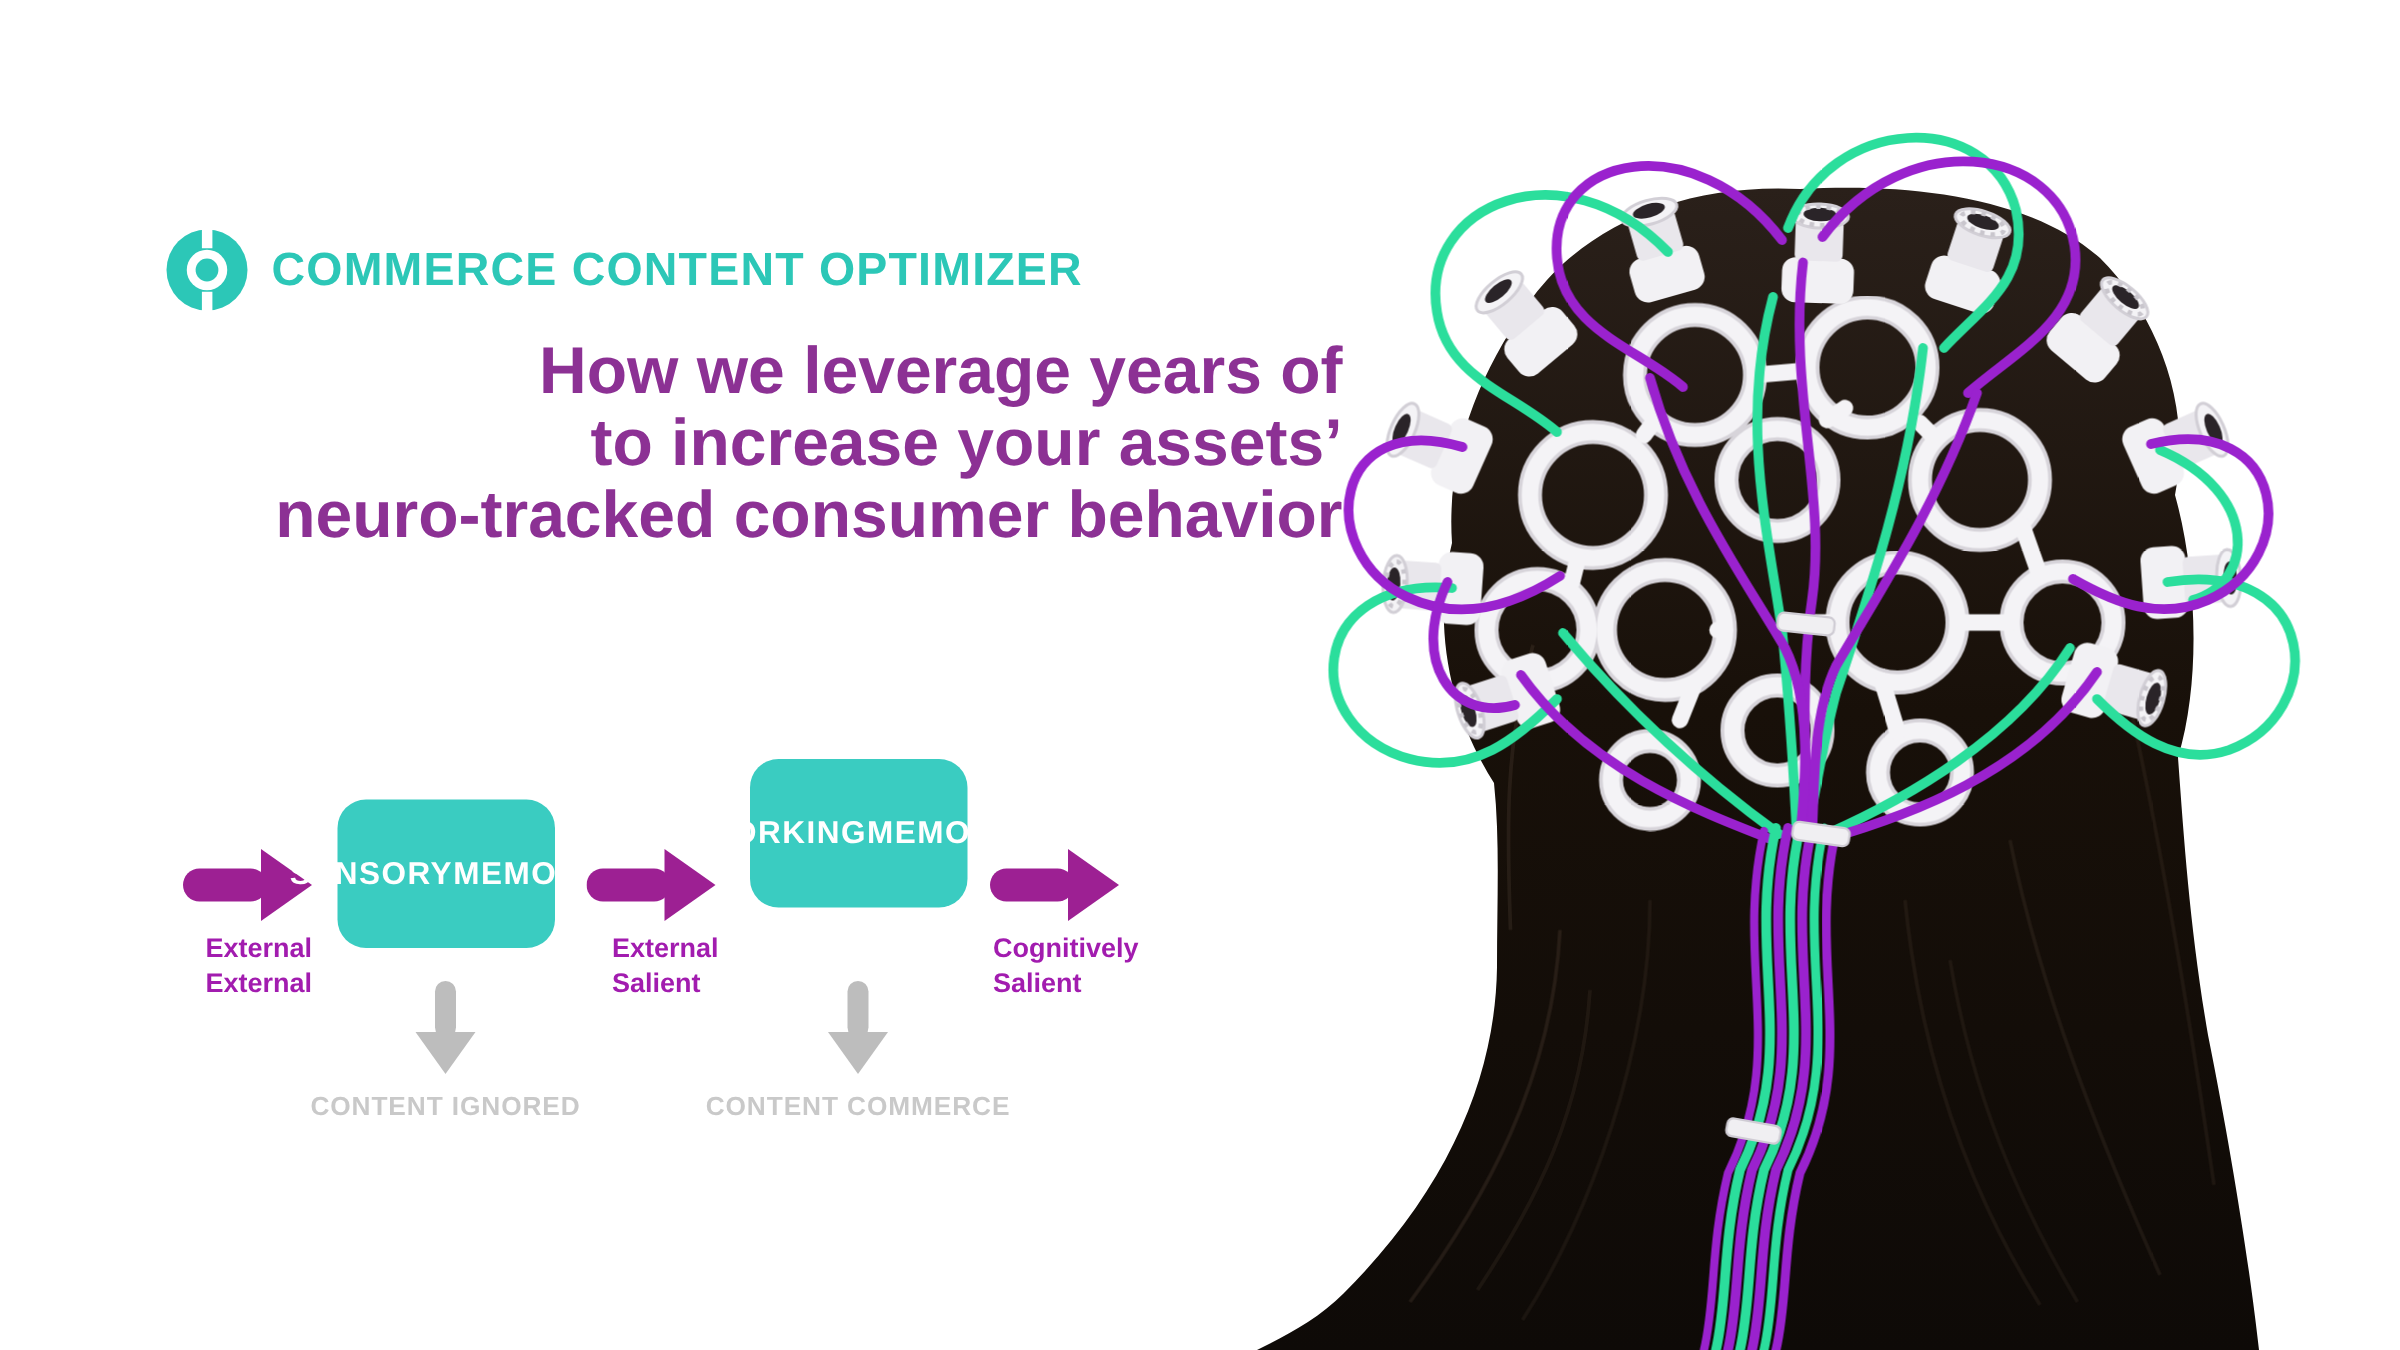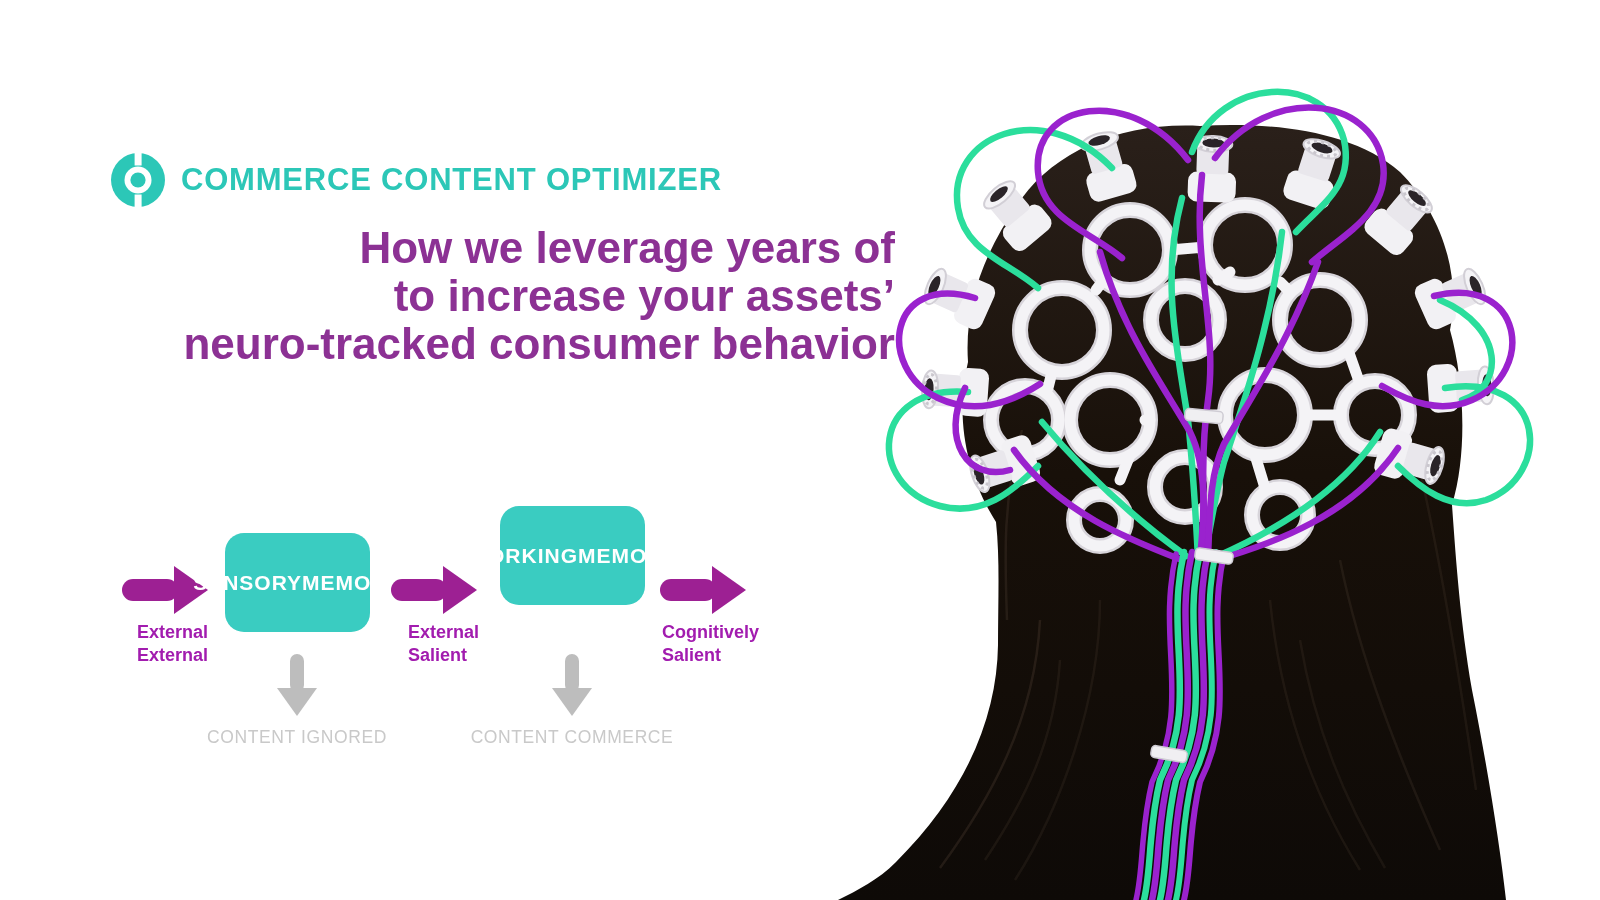--- a/index.html
+++ b/index.html
@@ -28,21 +28,21 @@
   .ar3{left:660px;top:564px;}
   .arrow-right path,.arrow-right rect,.arrow-right polygon{fill:#9d2093;}
   .flow-label{position:absolute;font-size:18px;line-height:23px;font-weight:700;color:#a21caf;}
   .lb1{left:137px;top:621px;}
   .lb2{left:408px;top:621px;}
   .lb3{left:662px;top:621px;}
   .arrow-down{position:absolute;width:44px;height:64px;}
   .ad1{left:275px;top:654px;}
   .ad2{left:550px;top:654px;}
   .arrow-down rect,.arrow-down polygon{fill:#bdbdbd;}
-  .dropout{position:absolute;transform:translateX(-50%);font-size:17.5px;font-weight:400;letter-spacing:0.6px;color:#c9c9c9;white-space:nowrap;}
+  .dropout{position:absolute;transform:translateX(-50%);font-size:17.5px;font-weight:700;letter-spacing:0.6px;color:#c9c9c9;white-space:nowrap;}
   .do1{left:297px;top:727px;}
   .do2{left:572px;top:727px;}
 
   
   .photo{position:absolute;left:800px;top:0;width:800px;height:900px;}
 </style>
 </head>
 <body>
 
 <div class="stage">

